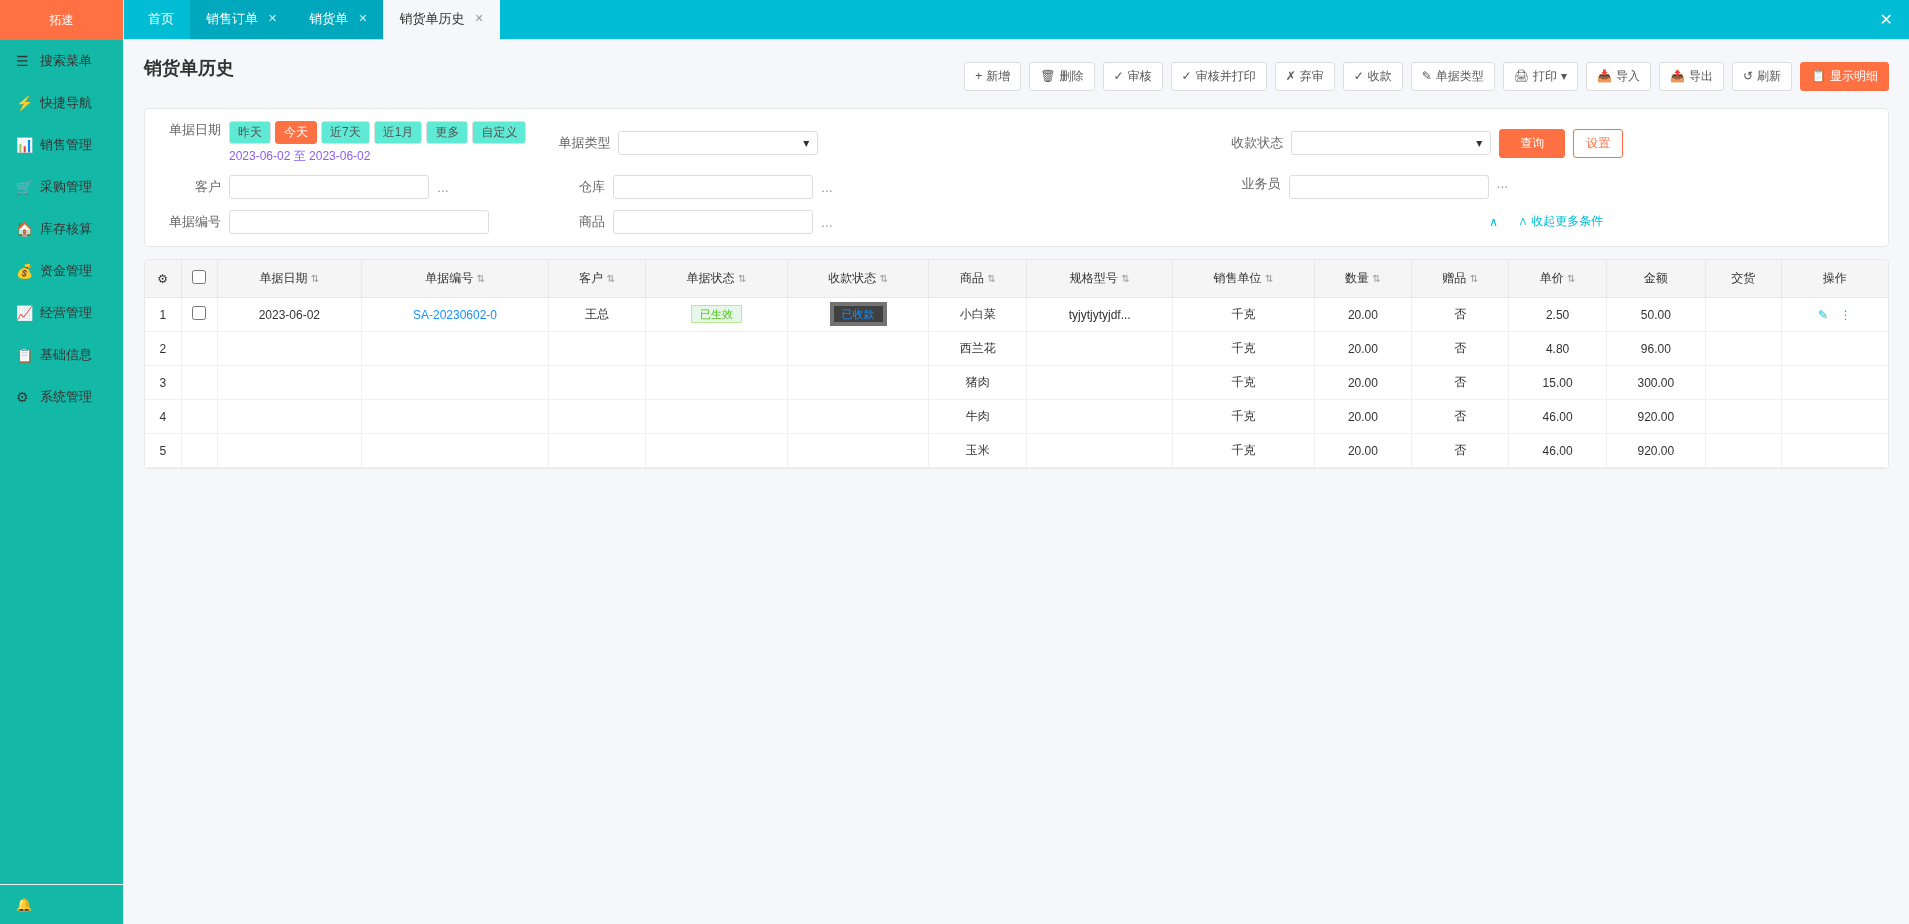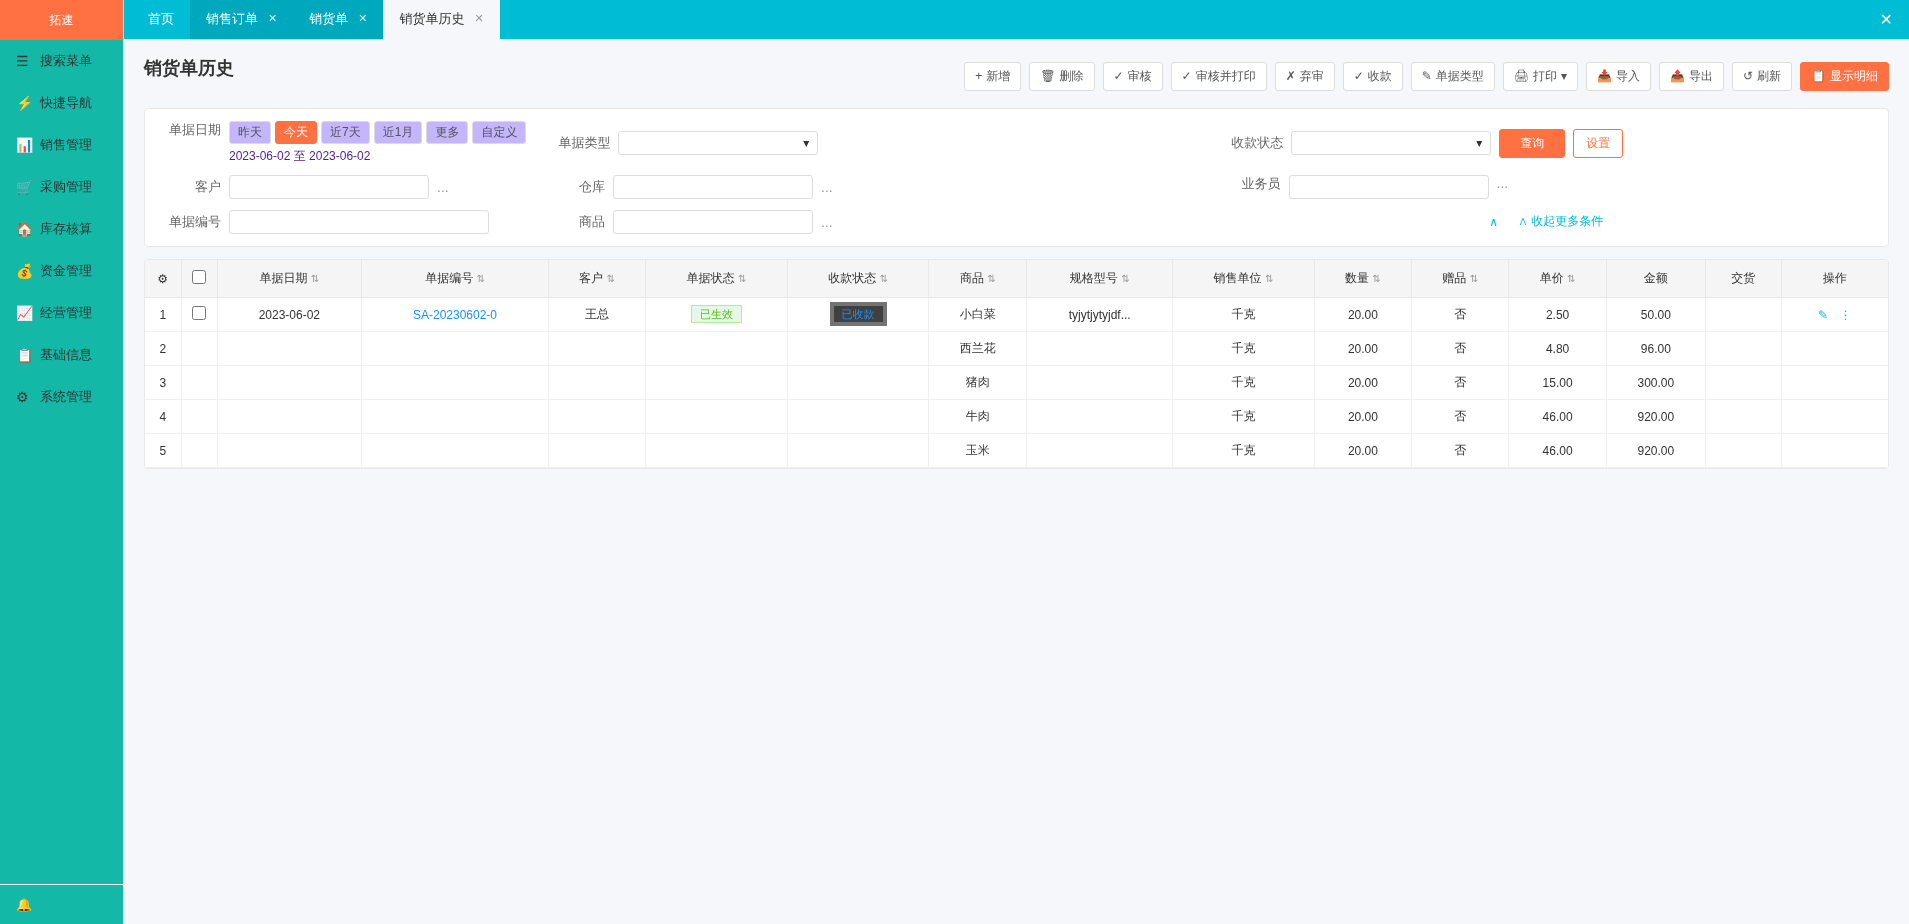--- a/index.html
+++ b/index.html
@@ -32,23 +32,23 @@
     .toolbar { display: flex; align-items: center; gap: 8px; margin-bottom: 12px; flex-wrap: wrap; }
     .toolbar-btn { display: flex; align-items: center; gap: 4px; padding: 5px 10px; border: 1px solid #ddd; background: #fff; border-radius: 3px; cursor: pointer; font-size: 12px; color: #555; }
     .toolbar-btn.primary { background: #ff7043; color: white; border-color: #ff7043; }
 
     
     .filter-section { background: #fff; border: 1px solid #e8e8e8; border-radius: 4px; padding: 12px 16px; margin-bottom: 12px; }
     .filter-row { display: flex; align-items: center; gap: 24px; margin-bottom: 10px; }
     .filter-row:last-child { margin-bottom: 0; }
     .filter-label { color: #666; font-size: 13px; min-width: 60px; text-align: right; white-space: nowrap; }
     .date-shortcuts { display: flex; align-items: center; gap: 4px; }
-    .date-btn { padding: 2px 8px; border: 1px solid #ddd; border-radius: 3px; cursor: pointer; font-size: 12px; color: #555; background: #c4b5fd; }
+    .date-btn { padding: 2px 8px; border: 1px solid #ddd; border-radius: 3px; cursor: pointer; font-size: 12px; color: #555; background: #5eead4; }
     .date-btn.active { background: #ff7043; color: white; border-color: #ff7043; }
-    .date-range { color: #4c1d95; font-size: 12px; margin-top: 4px; }
+    .date-range { color: #8b5cf6; font-size: 12px; margin-top: 4px; }
     .filter-input { border: 1px solid #ddd; border-radius: 3px; padding: 4px 8px; font-size: 12px; color: #333; width: 180px; background: #fff; }
     .filter-select { border: 1px solid #ddd; border-radius: 3px; padding: 4px 8px; font-size: 12px; color: #333; width: 180px; background: #fff; display: flex; align-items: center; justify-content: space-between; cursor: pointer; }
     .filter-more-btn { display: flex; align-items: center; justify-content: center; gap: 4px; color: #00bcd4; font-size: 12px; cursor: pointer; padding: 4px; }
 
     
     .table-container { background: #fff; border: 1px solid #e8e8e8; border-radius: 4px; overflow: hidden; }
     table { width: 100%; border-collapse: collapse; font-size: 12px; }
     thead tr { background: #f5f5f5; }
     thead th { padding: 10px 8px; text-align: center; color: #333; font-weight: normal; border-bottom: 1px solid #e8e8e8; border-right: 1px solid #e8e8e8; white-space: nowrap; }
     thead th:last-child { border-right: none; }

